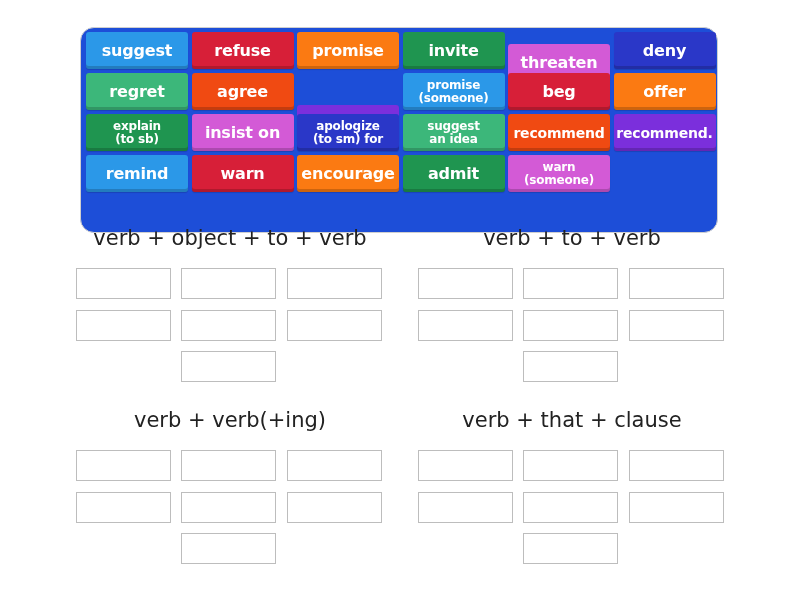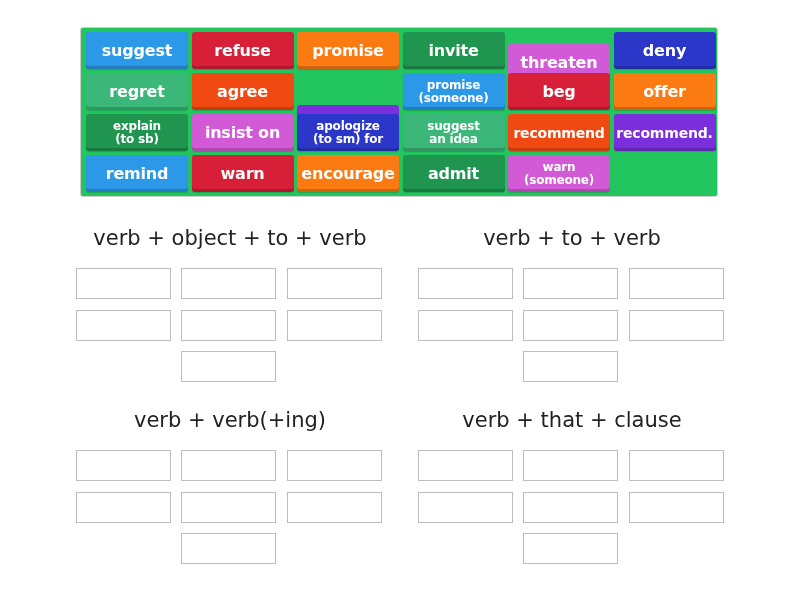--- a/index.html
+++ b/index.html
@@ -1,22 +1,22 @@
 <!DOCTYPE html>
 <html><head>
 <meta charset="utf-8">
 <style>
   html, body { margin: 0; padding: 0; }
   body {
     width: 800px; height: 600px; background: #ffffff; position: relative;
     font-family: "DejaVu Sans", "Liberation Sans", sans-serif; overflow: hidden;
   }
   .bank {
-    position: absolute; left: 80px; top: 27px; width: 638px; height: 170px;
-    border: 1px solid #cfcfcf; border-radius: 3px; background: #22c55e;
+    position: absolute; left: 80px; top: 27px; width: 638px; height: 206px;
+    border: 1px solid #cfcfcf; border-radius: 14px; background: #1d4ed8;
     box-sizing: border-box;
   }
   .tile {
     position: absolute; width: 102px; height: 37px; border-radius: 3px;
     color: #ffffff; font-weight: bold; display: flex; align-items: center;
     justify-content: center; text-align: center; box-sizing: border-box;
     box-shadow: inset 0 -3px 0 rgba(0,0,0,0.18), 0 1px 1px rgba(0,0,0,0.15);
     cursor: grab; line-height: 1.0; white-space: pre-line; letter-spacing: -0.2px;
   }
   .tile.big { font-size: 16px; }

